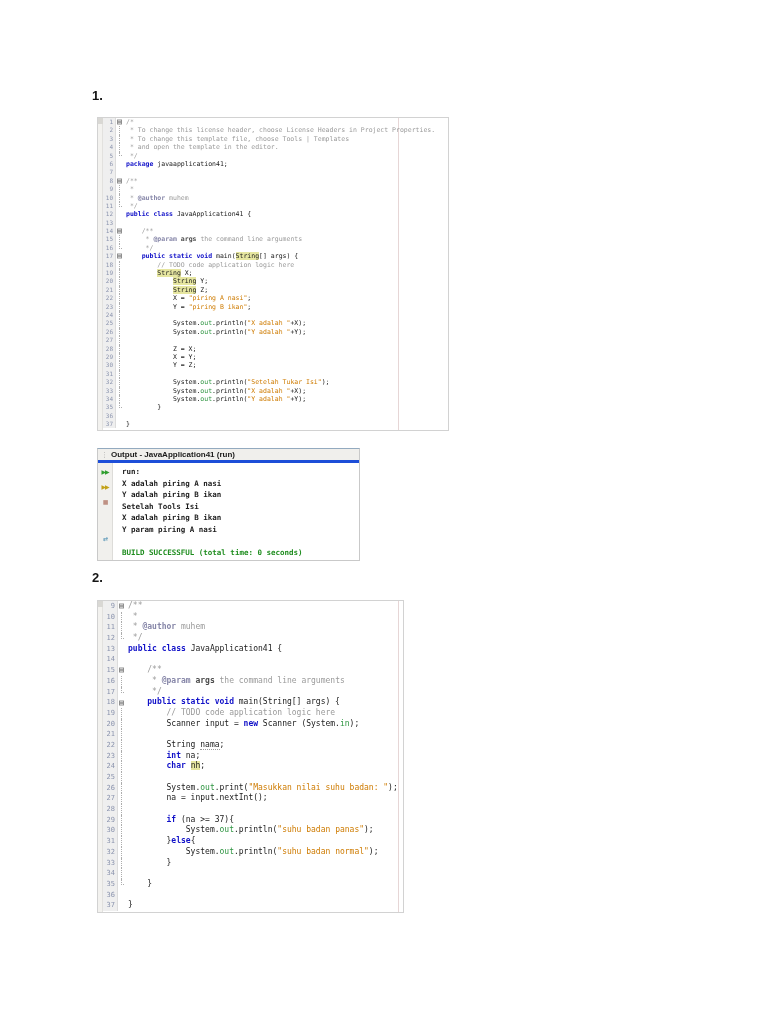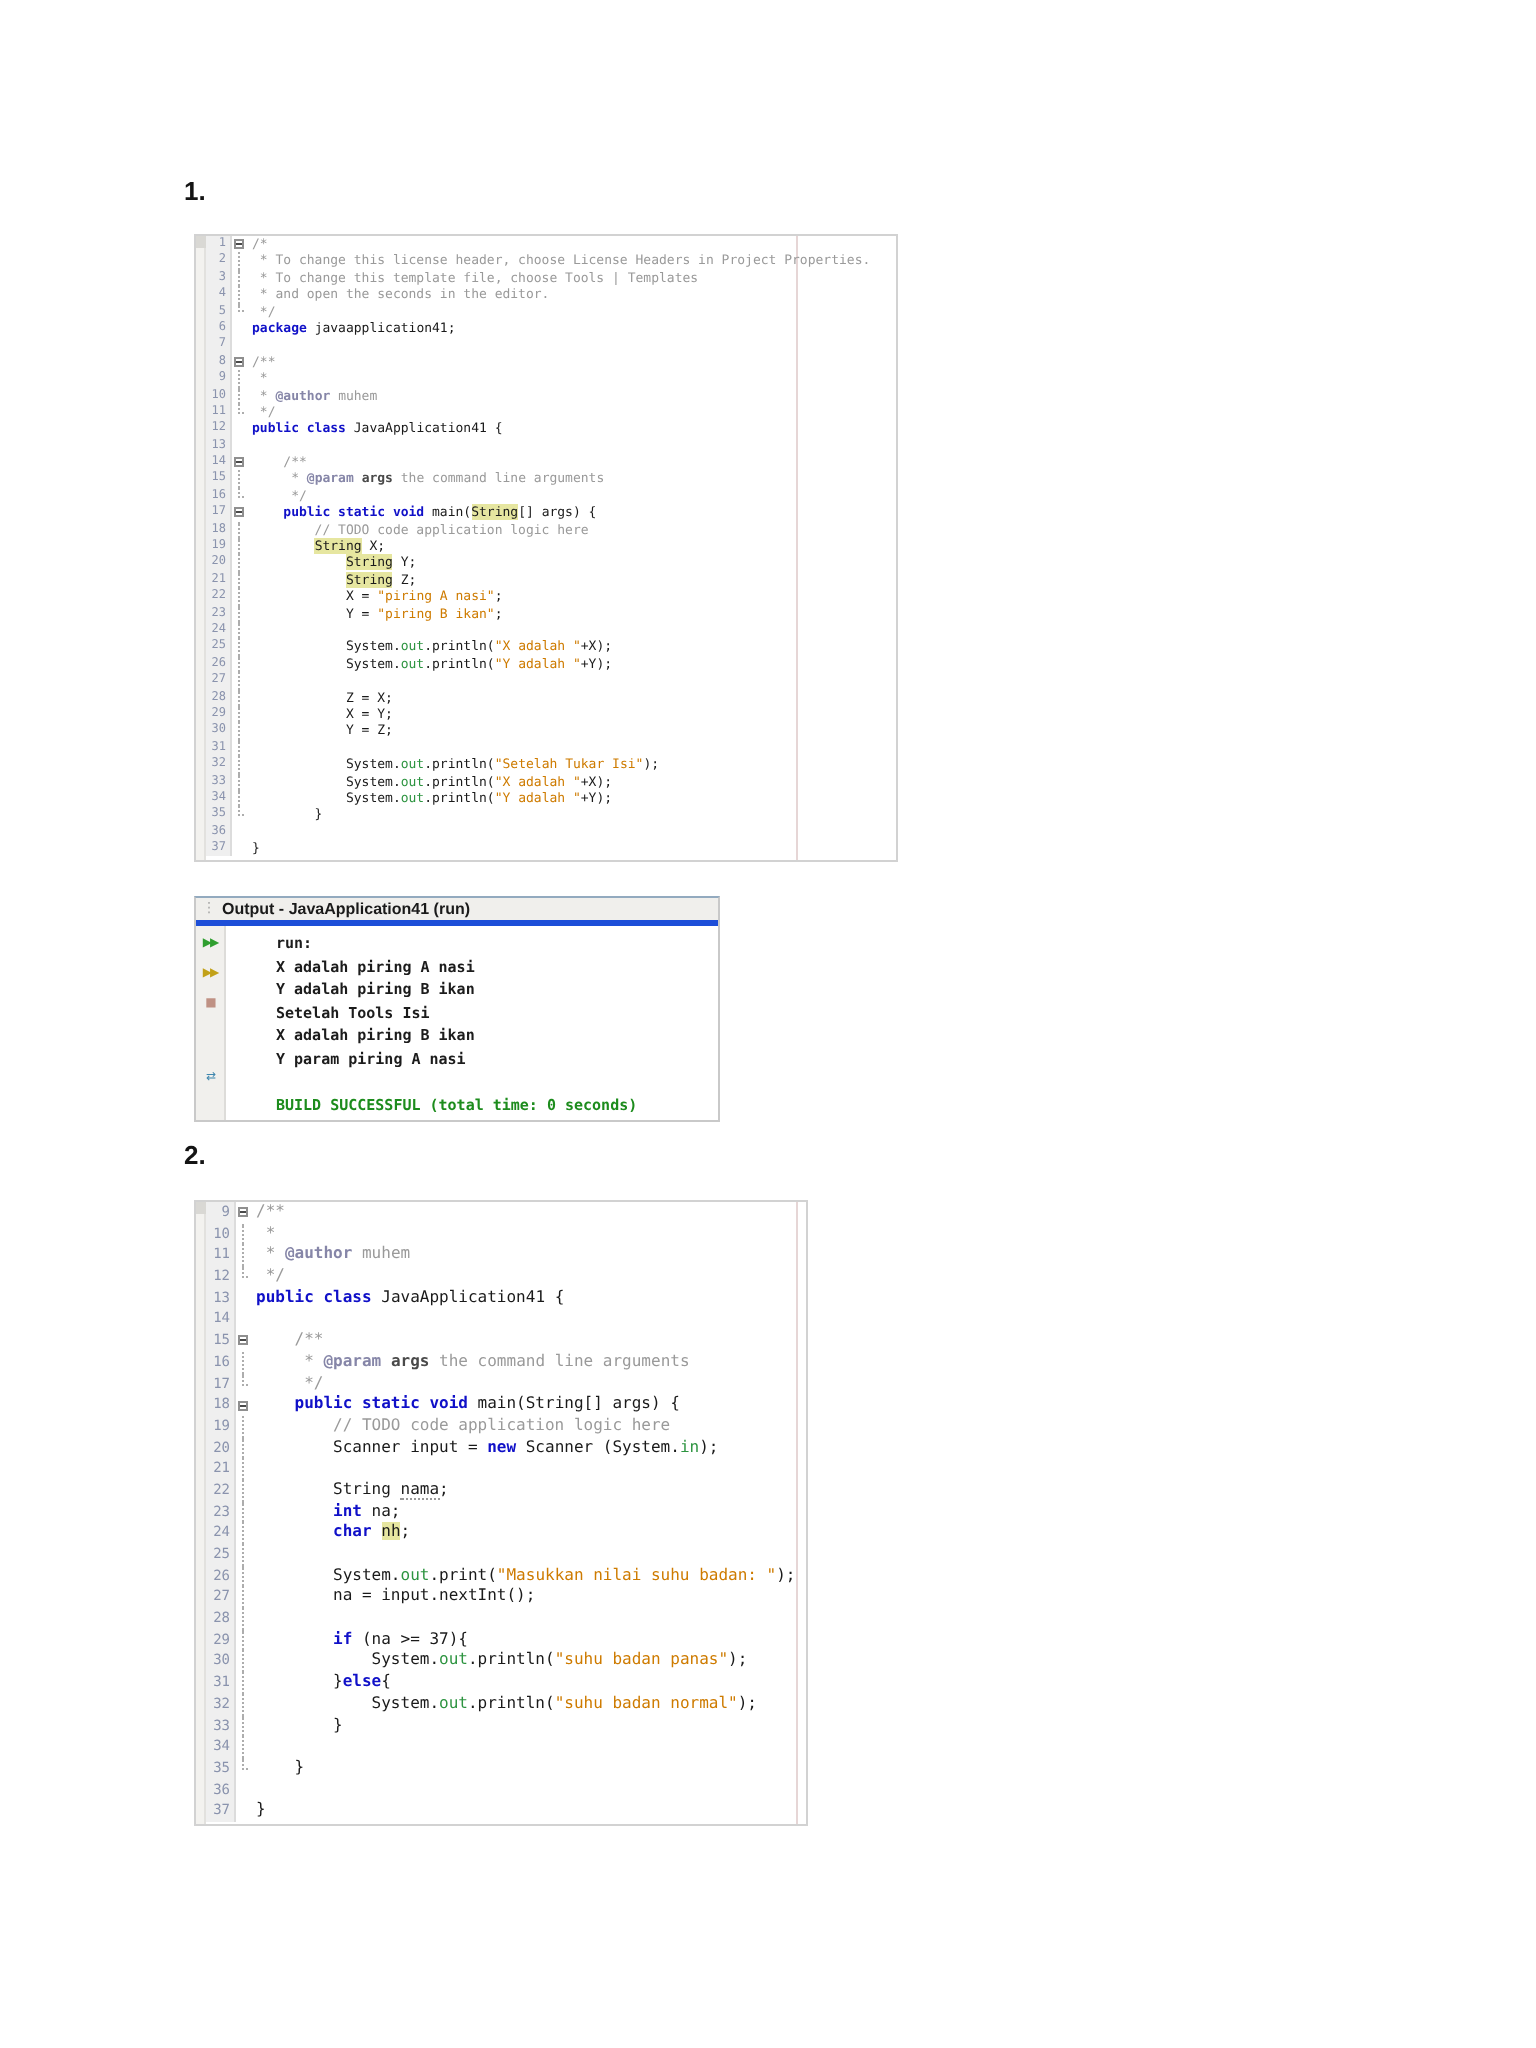--- a/index.html
+++ b/index.html
@@ -59,21 +59,21 @@
                    display:flex; align-items:center; gap:3px; padding-left:3px; }
   .panel-grip { color:#a5a5a5; font-size:7px; line-height:1; }
   .output-title { font-size:8px; font-weight:bold; color:#1a1a1a; }
   .output-body { flex:1; display:flex; overflow:hidden; }
   .output-toolbar { width:15px; flex:none; background:#f1f0ed; border-right:1px solid #dddcd9;
                     display:flex; flex-direction:column; align-items:center; padding-top:4px; gap:5px; }
   .out-btn { width:11px; height:10px; display:flex; align-items:center; justify-content:center; cursor:default; }
   .out-btn-glyph { font-size:6px; line-height:1; letter-spacing:-1px; font-family:"DejaVu Sans", sans-serif; }
   .output-lines { flex:1; padding-top:3px; }
   .out-line { font-family:"DejaVu Sans Mono", monospace; font-size:7.5px; line-height:11.5px; font-weight:bold;
-              color:#1c1c1c; padding-left:25px; white-space:pre; }
+              color:#1c1c1c; padding-left:9px; white-space:pre; }
   .out-success { color:var(--success); }
 </style>
 </head>
 <body>
 
 <div id="label1" class="section-label">1.</div>
 
 <div id="editor1" class="editor ed1">
   <div class="left-strip"></div>
   <div class="rows-wrap">
@@ -98,21 +98,21 @@
           <div class="fold-cell">
             <span class="fold-line"></span>
           </div>
           <pre class="code-text"><span class="tk-cm"> * To change this template file, choose Tools | Templates</span></pre>
         </div>
         <div class="code-row">
           <div class="gutter-cell">4</div>
           <div class="fold-cell">
             <span class="fold-line"></span>
           </div>
-          <pre class="code-text"><span class="tk-cm"> * and open the seconds in the editor.</span></pre>
+          <pre class="code-text"><span class="tk-cm"> * and open the template in the editor.</span></pre>
         </div>
         <div class="code-row">
           <div class="gutter-cell">5</div>
           <div class="fold-cell">
             <span class="fold-end"></span>
           </div>
           <pre class="code-text"><span class="tk-cm"> */</span></pre>
         </div>
         <div class="code-row">
           <div class="gutter-cell">6</div>

